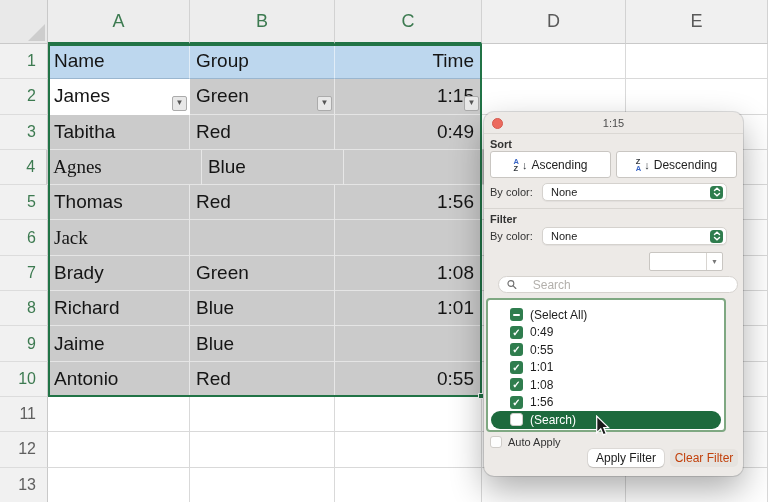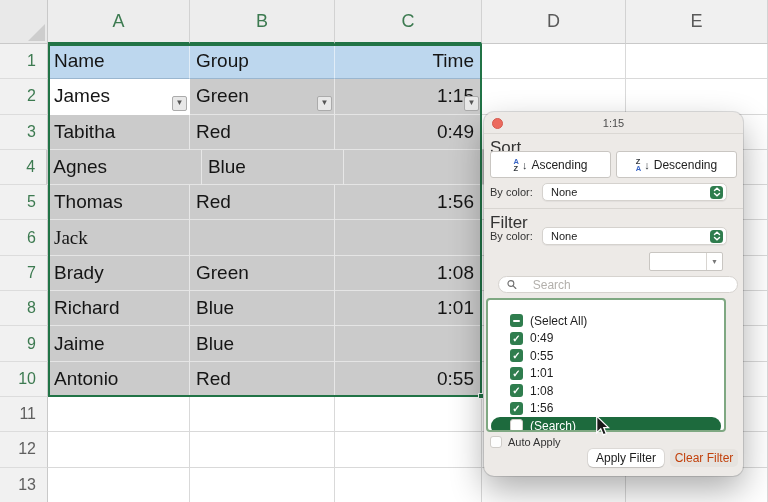--- a/index.html
+++ b/index.html
@@ -41,21 +41,21 @@
 
   
   #popup { position:absolute; left:484px; top:112px; width:259px; height:364px;
     background:#edeae7; border-radius:10px; box-shadow:0 0 0 1px rgba(0,0,0,.12),
     0 14px 34px rgba(0,0,0,.32); font-size:11px; color:#333; z-index:5; }
   #titlebar { position:relative; height:22px; border-bottom:1px solid #dbd8d4;
     display:flex; align-items:center; justify-content:center; }
   #close-dot { position:absolute; left:8px; top:6px; width:11px; height:11px; border-radius:50%;
     background:#ec6a5e; border:1px solid #d55a4f; }
   .ptitle { font-size:11px; color:#4d4d4d; }
-  .sect { position:absolute; left:6px; font-weight:normal; font-size:17px; color:#333; }
+  .sect { position:absolute; left:6px; font-weight:bold; font-size:11px; color:#333; }
   .btnrow { position:absolute; left:6px; top:39px; width:247px; display:flex; gap:5px; }
   .sortbtn { flex:1; height:27px; background:#fff; border:1px solid #c9c6c2; border-radius:3px;
     display:flex; align-items:center; justify-content:center; gap:3px; font-size:12px; color:#222; }
   .azstack { display:flex; flex-direction:column; font-size:7.5px; line-height:7px;
     font-weight:bold; }
   .ltr-blue { color:#3a66c6; } .ltr-dark { color:#33383d; }
   .dn-arrow { font-size:11px; color:#33383d; margin-right:1px; }
   .bcrow { position:absolute; left:6px; width:237px; display:flex; align-items:center; }
   .bclabel { width:52px; font-size:11px; color:#333; }
   .select { flex:1; height:18px; background:#fff; border:1px solid #d5d2ce; border-radius:5px;
@@ -70,21 +70,21 @@
   #cond-combo .combo-val { flex:1; }
   #cond-combo .combo-btn { width:16px; border-left:1px solid #d8d5d1; display:flex;
     align-items:center; justify-content:center; font-size:7px; color:#777; }
   #searchbox { position:absolute; left:14px; top:164px; width:240px; height:17px; background:#fff;
     border:1px solid #d6d3cf; border-radius:9px; display:flex; align-items:center; padding:0 8px;
     gap:16px; }
   #searchbox input { border:none; outline:none; background:transparent; font-size:12px;
     width:100%; color:#333; font-family:"Liberation Sans",sans-serif; }
   #searchbox input::placeholder { color:#b3b0ac; }
   #flist { position:absolute; left:2px; top:186px; width:240px; height:134px; background:#fff;
-    border:2px solid #7fa882; border-radius:4px; padding-top:12px; overflow:hidden; }
+    border:2px solid #7fa882; border-radius:4px; padding-top:6px; overflow:hidden; }
   .fitem { height:17.5px; display:flex; align-items:center; padding-left:22px; gap:7px;
     font-size:12px; color:#1d1d1d; }
   .fitem.pill { margin:0 3px; padding-left:19px; background:#1d6a3d; border-radius:9px;
     color:#fff; }
   .cb { width:13px; height:13px; border-radius:3px; flex:0 0 auto; display:flex;
     align-items:center; justify-content:center; }
   .cb.checked { background:#2f7d4e; color:#fff; font-size:10px; font-weight:bold; }
   .cb.indet { background:#2f7d4e; }
   .cb.indet::after { content:""; width:7px; height:2px; background:#fff; border-radius:1px; }
   .cb.unchecked { background:#fff; border:1px solid #cfccc8; }
@@ -155,21 +155,21 @@
           <span>Red</span>
         </div>
         <div class="cell num sel" style="width: 147px;">
           <span>0:49</span>
         </div>
         <div class="cell" style="width: 144px;"></div>
         <div class="cell" style="width: 142px;"></div>
       </div>
       <div class="srow">
         <div class="rowh selrow">4</div>
-        <div class="cell sel" style="width: 158px;">
+        <div class="cell sel" style="width: 158px; font-family: Liberation Serif, serif;">
           <span>Agnes</span>
         </div>
         <div class="cell sel" style="width: 145px;">
           <span>Blue</span>
         </div>
         <div class="cell num sel" style="width: 147px;"></div>
         <div class="cell" style="width: 144px;"></div>
         <div class="cell" style="width: 142px;"></div>
       </div>
       <div class="srow">

